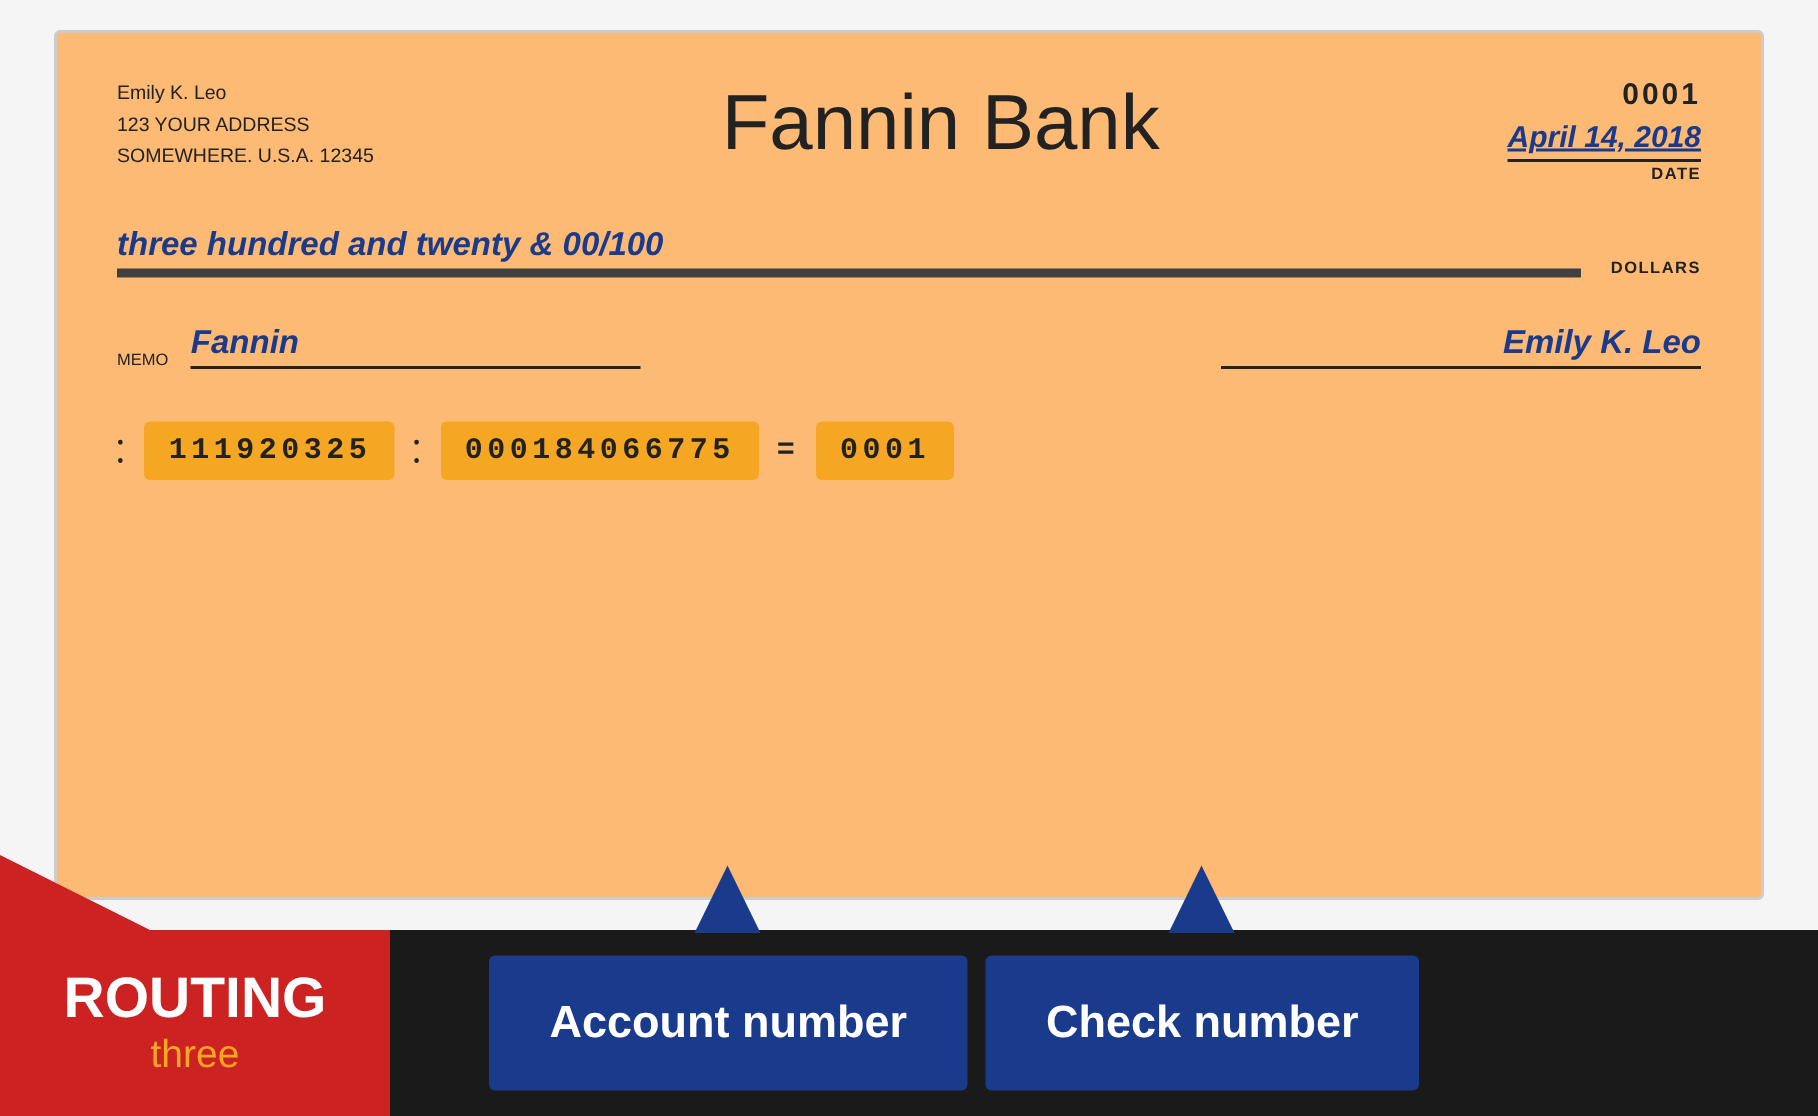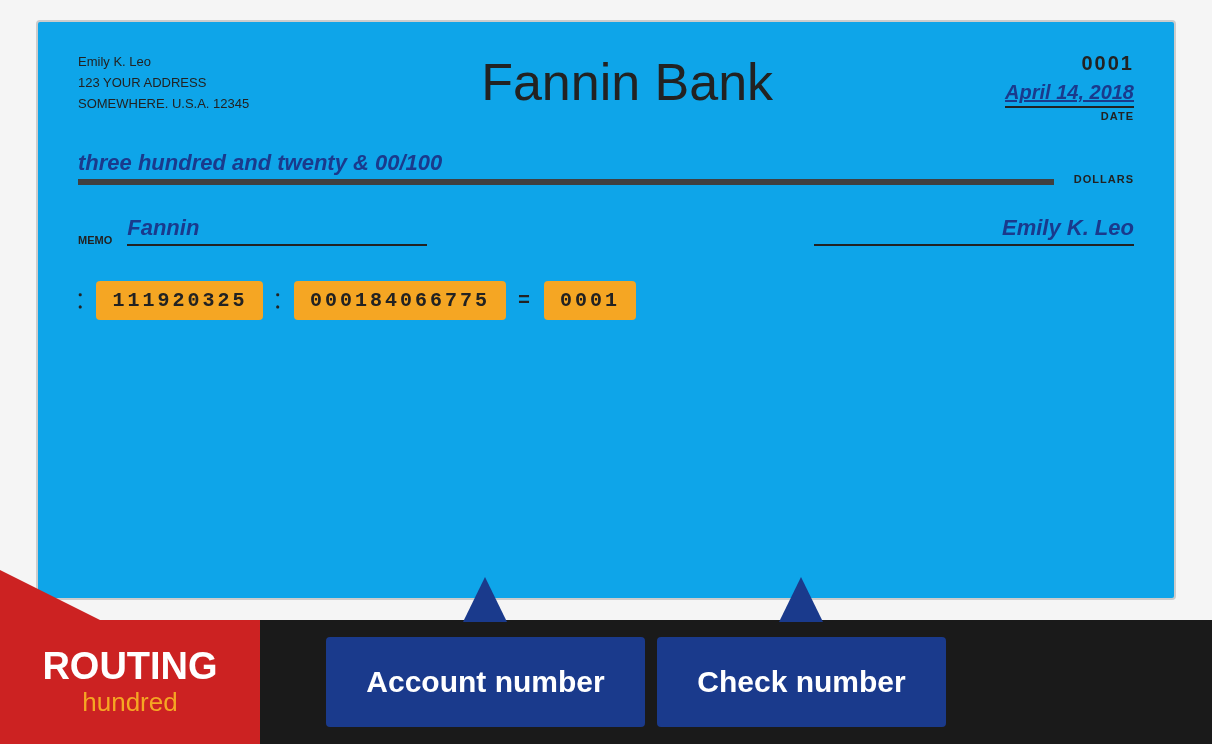--- a/index.html
+++ b/index.html
@@ -17,21 +17,21 @@
     .top-section {
       background: #f5f5f5;
       flex: 1;
       display: flex;
       align-items: center;
       justify-content: center;
       padding: 20px;
     }
 
     .check-container {
-      background: #0ea5e9;
+      background: #fdba74;
       border: 2px solid #ccc;
       width: 1140px;
       min-height: 580px;
       padding: 30px 40px;
       position: relative;
       border-radius: 4px;
     }
 
     
     .check-header {
@@ -182,21 +182,21 @@
 
     .memo-area {
       display: flex;
       align-items: flex-end;
       gap: 15px;
     }
 
     .memo-label {
       font-size: 11px;
       color: #222;
-      font-weight: bold;
+      font-weight: normal;
       white-space: nowrap;
     }
 
     .memo-line {
       border-bottom: 2px solid #222;
       width: 300px;
       padding-bottom: 3px;
     }
 
     .memo-value {
@@ -392,21 +392,21 @@
       <span class="micr-highlight">0001</span>
     </div>
 
   </div>
 </div>
 
 <div class="bottom-section">
 
   <div class="routing-badge">
     <div class="routing-title">ROUTING</div>
-    <div class="routing-sub">hundred</div>
+    <div class="routing-sub">three</div>
   </div>
 
   <div class="label-section">
     <div class="label-item">
       <div class="arrow-up"></div>
       <div class="label-box">Account number</div>
     </div>
     <div class="label-item">
       <div class="arrow-up"></div>
       <div class="label-box">Check number</div>

